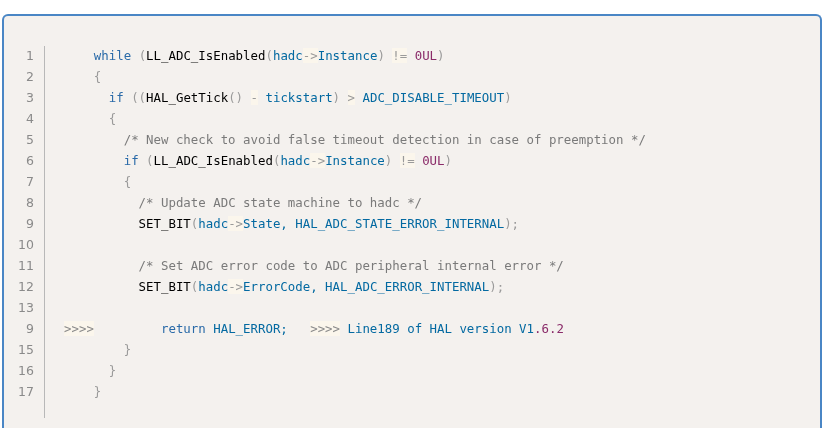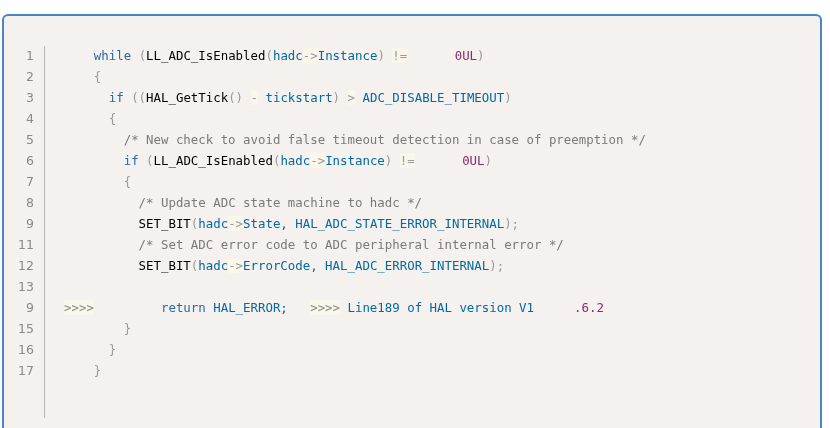--- a/index.html
+++ b/index.html
@@ -42,41 +42,42 @@
     font-size: 12.5px;
   }
   .code {
     position: absolute;
     left: 60px;
     color: #1f1f1f;
   }
   .kw { color: #2a6aa8; text-align: center; }
   .fn { color: #000000; }
   .pn { color: #9a9a9a; }
-  .num { color: #8a2b69; margin-left: 40px; }
+  .num { color: #8a2b69; }
   .cm { color: #7a7a7a; }
   .op { color: #9a9a9a; background: #fbf6ec; }
   .mk { color: #8a8a8a; background: #fbf6ec; }
   .tx { color: #0369a1; }
 </style>
 </head>
 <body>
 
 <div class="code-panel">
   <div class="gutter-line"></div>
   <div class="code-lines" id="code-lines">
       <div class="row"><span class="ln">1</span><span class="code">    <span class="kw">while</span><span class="tx"> </span><span class="pn">(</span><span class="fn">LL_ADC_IsEnabled</span><span class="pn">(</span><span class="tx">hadc</span><span class="op">-&gt;</span><span class="tx">Instance</span><span class="pn">)</span><span class="tx"> </span><span class="op">!=</span><span class="tx"> </span><span class="num">0UL</span><span class="pn">)</span></span></div>
       <div class="row"><span class="ln">2</span><span class="code">    <span class="pn">{</span></span></div>
       <div class="row"><span class="ln">3</span><span class="code">      <span class="kw">if</span><span class="tx"> </span><span class="pn">((</span><span class="fn">HAL_GetTick</span><span class="pn">()</span><span class="tx"> </span><span class="op">-</span><span class="tx"> tickstart</span><span class="pn">)</span><span class="tx"> </span><span class="op">&gt;</span><span class="tx"> ADC_DISABLE_TIMEOUT</span><span class="pn">)</span></span></div>
       <div class="row"><span class="ln">4</span><span class="code">      <span class="pn">{</span></span></div>
       <div class="row"><span class="ln">5</span><span class="code">        <span class="cm">/* New check to avoid false timeout detection in case of preemption */</span></span></div>
       <div class="row"><span class="ln">6</span><span class="code">        <span class="kw">if</span><span class="tx"> </span><span class="pn">(</span><span class="fn">LL_ADC_IsEnabled</span><span class="pn">(</span><span class="tx">hadc</span><span class="op">-&gt;</span><span class="tx">Instance</span><span class="pn">)</span><span class="tx"> </span><span class="op">!=</span><span class="tx"> </span><span class="num">0UL</span><span class="pn">)</span></span></div>
       <div class="row"><span class="ln">7</span><span class="code">        <span class="pn">{</span></span></div>
       <div class="row"><span class="ln">8</span><span class="code">          <span class="cm">/* Update ADC state machine to hadc */</span></span></div>
       <div class="row"><span class="ln">9</span><span class="code">          <span class="fn">SET_BIT</span><span class="pn">(</span><span class="tx">hadc</span><span class="op">-&gt;</span><span class="tx">State, HAL_ADC_STATE_ERROR_INTERNAL</span><span class="pn">);</span></span></div>
+      <div class="row"><span class="ln">10</span><span class="code"></span></div>
       <div class="row"><span class="ln">11</span><span class="code">          <span class="cm">/* Set ADC error code to ADC peripheral internal error */</span></span></div>
       <div class="row"><span class="ln">12</span><span class="code">          <span class="fn">SET_BIT</span><span class="pn">(</span><span class="tx">hadc</span><span class="op">-&gt;</span><span class="tx">ErrorCode, HAL_ADC_ERROR_INTERNAL</span><span class="pn">);</span></span></div>
       <div class="row"><span class="ln">13</span><span class="code"></span></div>
       <div class="row"><span class="ln">9</span><span class="code"><span class="mk">&gt;&gt;&gt;&gt;</span><span class="tx">         </span><span class="kw">return</span><span class="tx"> HAL_ERROR;   </span><span class="mk">&gt;&gt;&gt;&gt;</span><span class="tx"> Line189 of HAL version V1</span><span class="num">.6.2</span></span></div>
       <div class="row"><span class="ln">15</span><span class="code">        <span class="pn">}</span></span></div>
       <div class="row"><span class="ln">16</span><span class="code">      <span class="pn">}</span></span></div>
       <div class="row"><span class="ln">17</span><span class="code">    <span class="pn">}</span></span></div>
     </div>
 </div>
 

